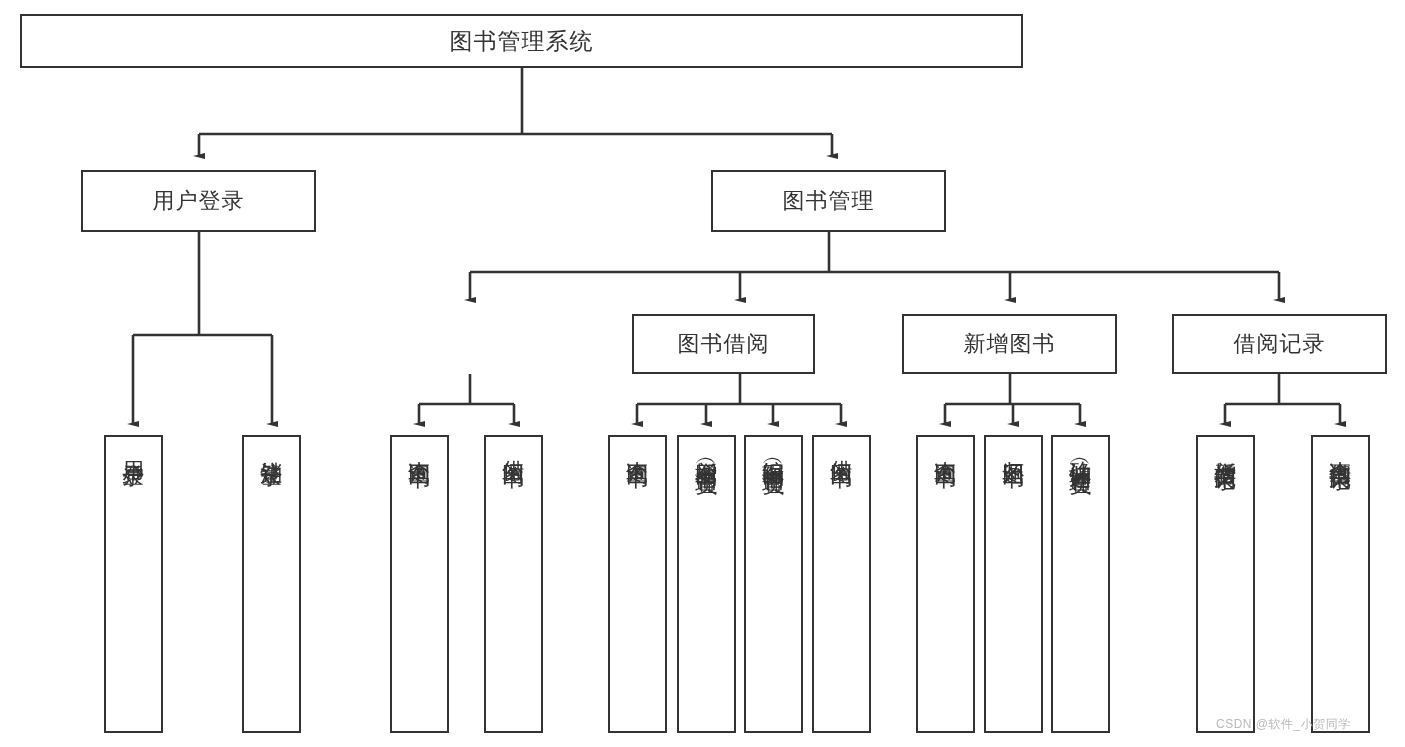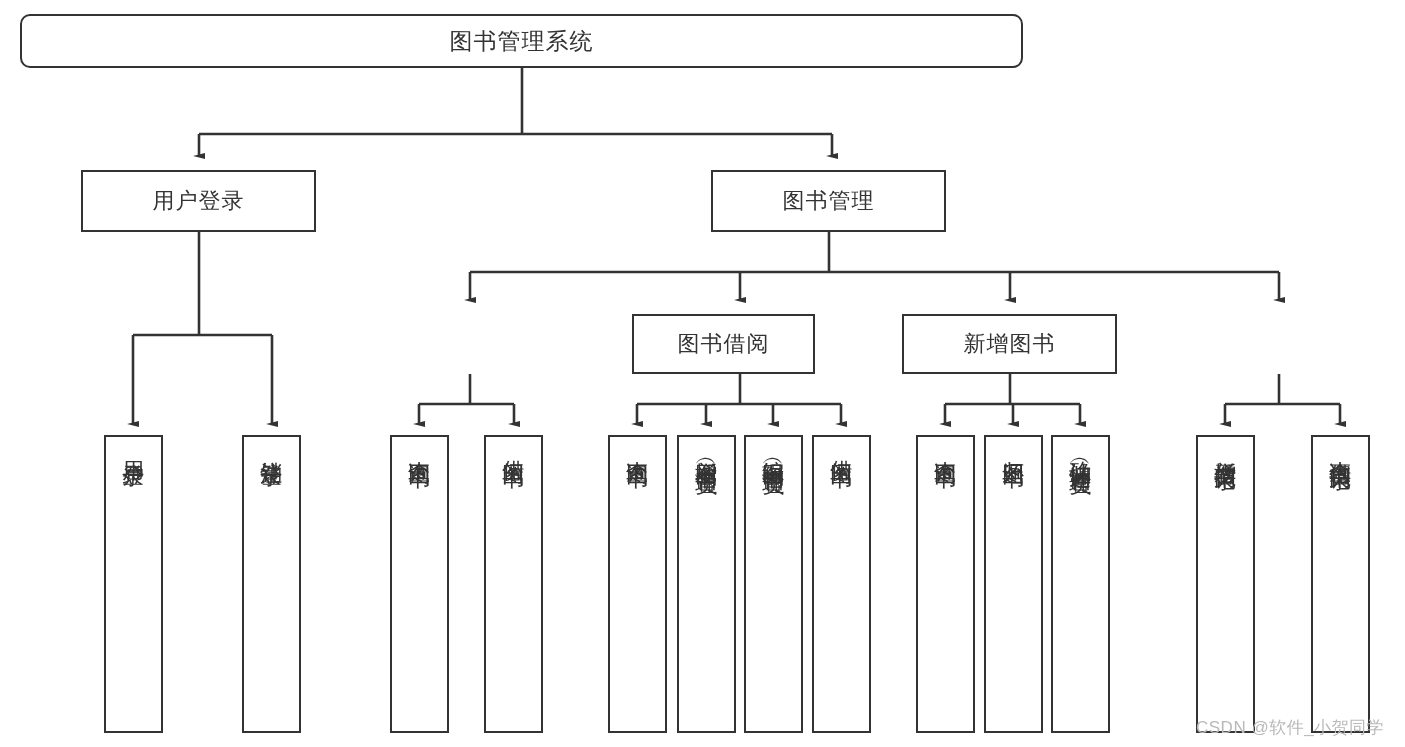--- a/index.html
+++ b/index.html
@@ -55,23 +55,24 @@
     text-orientation: upright;
     white-space: nowrap;
     text-align: start;
   }
   #root-node {
     font-size: 23px;
   }
   .watermark {
     position: absolute;
     color: #b9b9b9;
-    font-size: 17px;
+    font-size: 12px;
     white-space: nowrap;
     letter-spacing: 0.5px;
+    padding-left: 20px;
   }
 </style>
 </head>
 <body>
 
 <div id="canvas">
 
   <svg class="connectors" viewBox="0 0 1405 747" xmlns="http://www.w3.org/2000/svg">
     <defs>
       <marker id="arrow" markerWidth="10" markerHeight="12" refX="3" refY="6" orient="auto" markerUnits="userSpaceOnUse">
@@ -115,36 +116,39 @@
       <path d="M1013,404 L1013,424" marker-end="url(#arrow)"></path>
       <path d="M1080,404 L1080,424" marker-end="url(#arrow)"></path>
 
       <path d="M1279,374 L1279,404"></path>
       <path d="M1225,404 L1340,404"></path>
       <path d="M1225,404 L1225,424" marker-end="url(#arrow)"></path>
       <path d="M1340,404 L1340,424" marker-end="url(#arrow)"></path>
     </g>
   </svg>
 
-  <div class="node horiz" id="root-node" style="left:20px; top:14px; width:1003px; height:54px;border-radius:10px;">
+  <div class="node horiz" id="root-node" style="left:20px; top:14px; width:1003px; height:54px;">
     <span>图书管理系统</span>
   </div>
 
   <div class="node horiz" style="left:81px; top:170px; width:235px; height:62px;">
     <span>用户登录</span>
   </div>
   <div class="node horiz" style="left:711px; top:170px; width:235px; height:62px;">
     <span>图书管理</span>
   </div>
 
   <div class="node horiz" style="left:632px; top:314px; width:183px; height:60px;">
     <span>图书借阅</span>
   </div>
   <div class="node horiz" style="left:902px; top:314px; width:215px; height:60px;">
     <span>新增图书</span>
+  </div>
+  <div class="node horiz" style="left:1172px; top:314px; width:215px; height:60px;">
+    <span>借阅记录</span>
   </div>
 
   <div class="node vert" style="left:104px; top:435px; width:59px; height:298px;">
     <span class="vtext">用户登录</span>
   </div>
   <div class="node vert" style="left:242px; top:435px; width:59px; height:298px;">
     <span class="vtext">注销登录</span>
   </div>
 
   <div class="node vert" style="left:390px; top:435px; width:59px; height:298px;">

